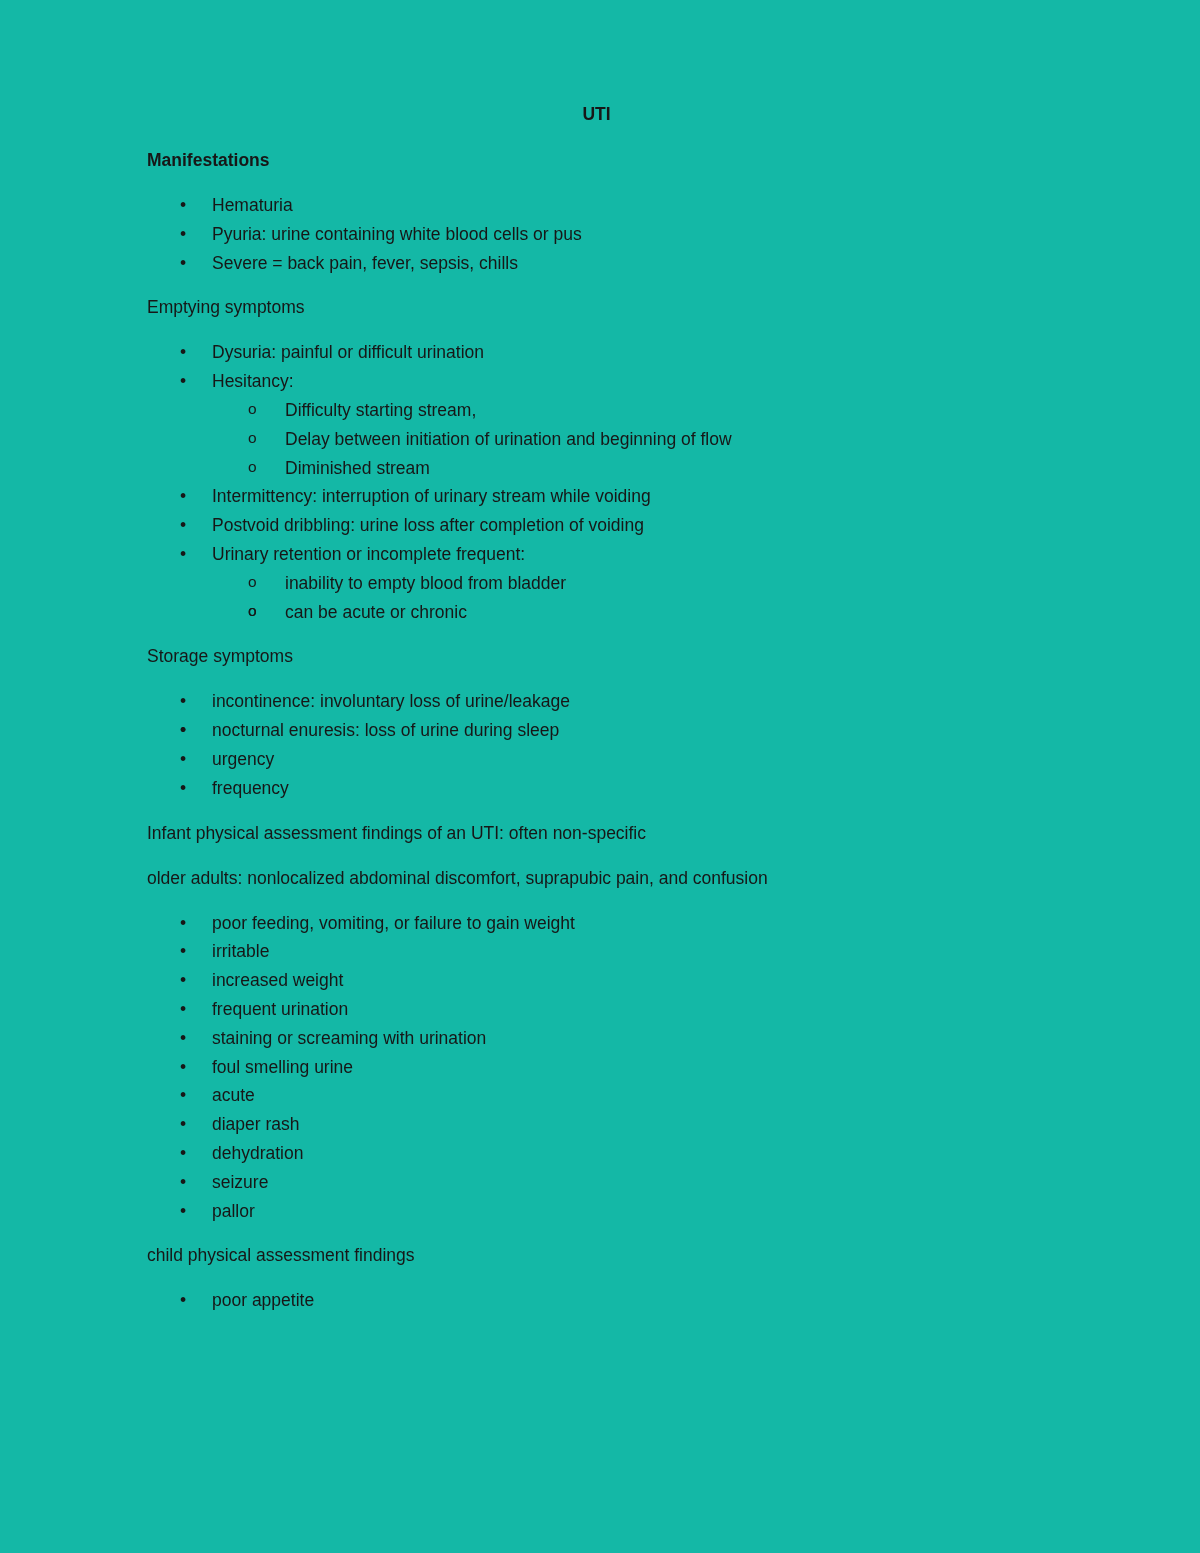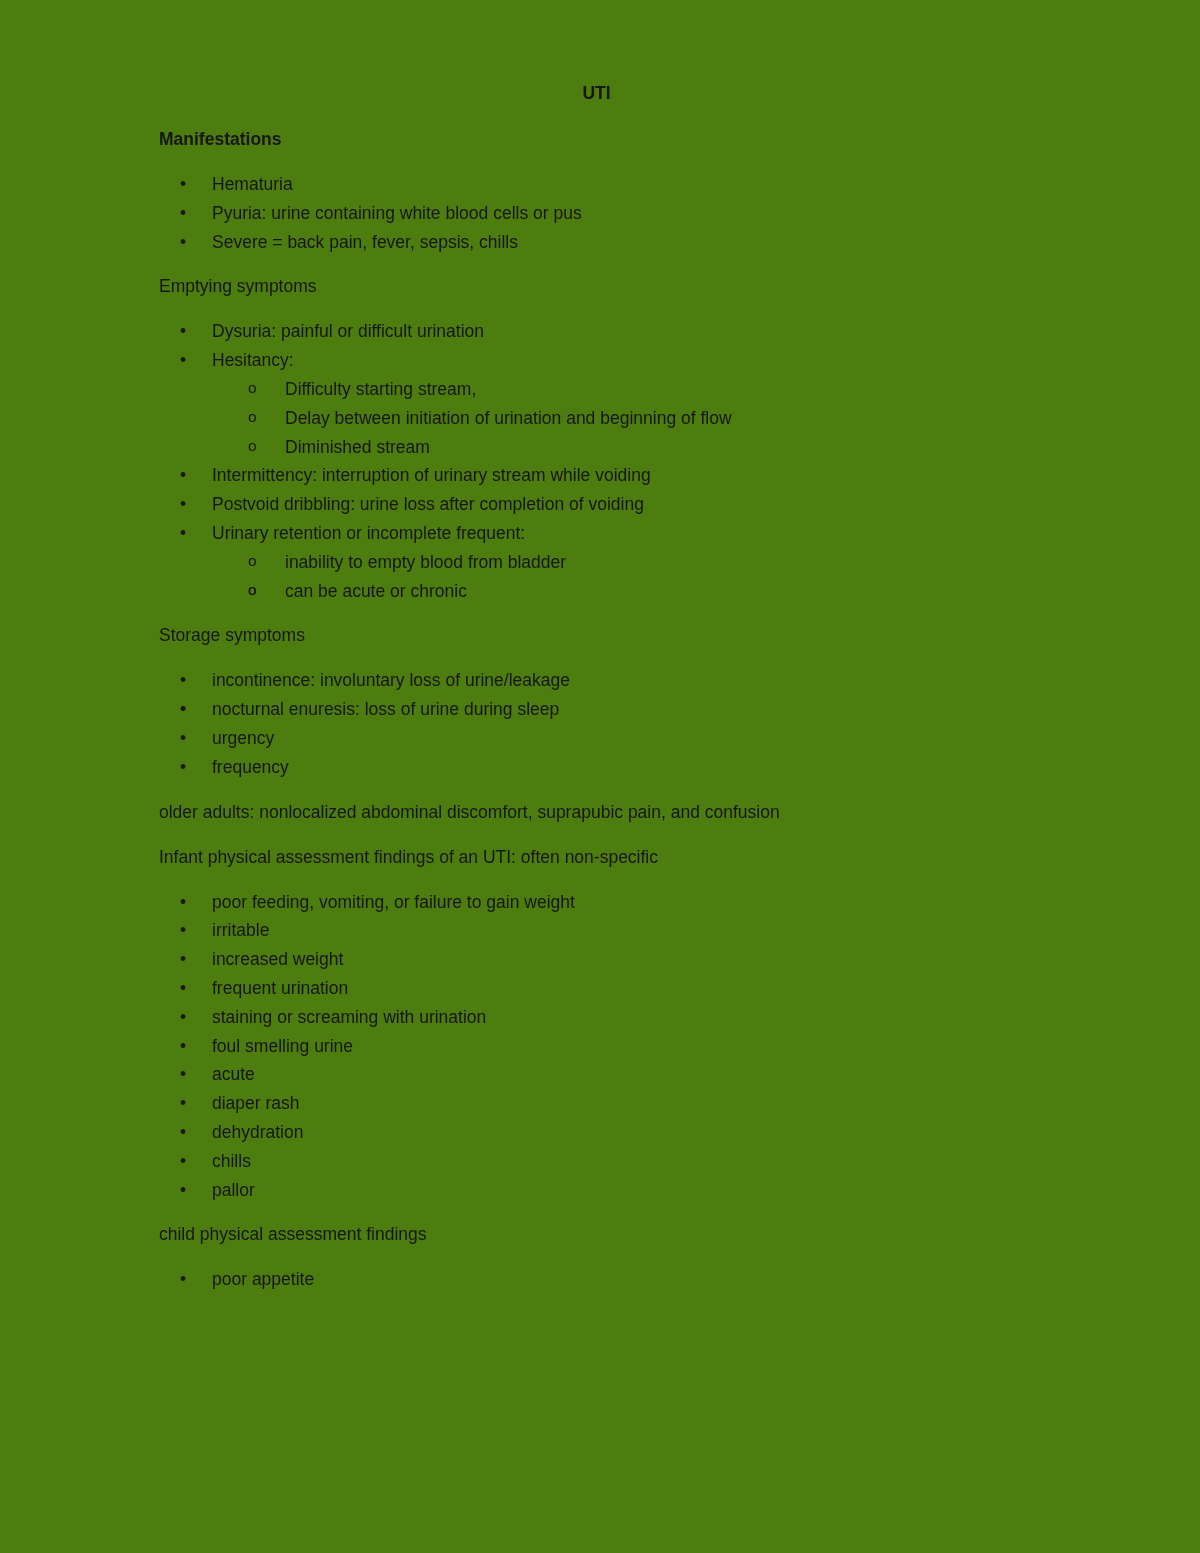--- a/index.html
+++ b/index.html
@@ -12,34 +12,34 @@
     background: #ffffff;
     color: #171717;
     font-family: "Liberation Sans", sans-serif;
     font-size: 17.5px;
     -webkit-font-smoothing: antialiased;
   }
   .doc {
     box-sizing: border-box;
     width: 1200px;
     min-height: 1553px;
-    padding: 79px 150px 60px 143px;
-    background: #4d7c0f;
+    padding: 100px 150px 60px 143px;
+    background: #14b8a6;
   }
   .title {
     text-align: center;
     font-weight: bold;
     margin: 0 0 17px 0;
     line-height: 29px;
   }
   .heading {
     font-weight: bold;
   }
   .heading, .para {
-    margin: 16px 16px;
+    margin: 16px 4px;
     line-height: 29px;
   }
   .list {
     margin: 16px 0;
   }
   .li1 {
     position: relative;
     padding-left: 69px;
     line-height: 28.8px;
   }
@@ -87,33 +87,33 @@
         <div class="li2"><span class="marker m2">o</span><span class="li-text">can be acute or chronic</span></div>
       </div>
       <p class="para">Storage symptoms</p>
       <div class="list">
         <div class="li1"><span class="marker m1">•</span><span class="li-text">incontinence: involuntary loss of urine/leakage</span></div>
         <div class="li1"><span class="marker m1">•</span></div>
         <div class="li1"><span class="marker m1">•</span><span class="li-text">nocturnal enuresis: loss of urine during sleep</span></div>
         <div class="li1"><span class="marker m1">•</span><span class="li-text">urgency</span></div>
         <div class="li1"><span class="marker m1">•</span><span class="li-text">frequency</span></div>
       </div>
+      <p class="para">Infant physical assessment findings of an UTI: often non-specific</p>
       <p class="para">older adults: nonlocalized abdominal discomfort, suprapubic pain, and confusion</p>
-      <p class="para">Infant physical assessment findings of an UTI: often non-specific</p>
       <div class="list">
         <div class="li1"><span class="marker m1">•</span><span class="li-text">poor feeding, vomiting, or failure to gain weight</span></div>
         <div class="li1"><span class="marker m1">•</span><span class="li-text">irritable</span></div>
         <div class="li1"><span class="marker m1">•</span><span class="li-text">increased weight</span></div>
         <div class="li1"><span class="marker m1">•</span><span class="li-text">frequent urination</span></div>
         <div class="li1"><span class="marker m1">•</span><span class="li-text">staining or screaming with urination</span></div>
         <div class="li1"><span class="marker m1">•</span><span class="li-text">foul smelling urine</span></div>
         <div class="li1"><span class="marker m1">•</span><span class="li-text">acute</span></div>
         <div class="li1"><span class="marker m1">•</span><span class="li-text">diaper rash</span></div>
         <div class="li1"><span class="marker m1">•</span><span class="li-text">dehydration</span></div>
-        <div class="li1"><span class="marker m1">•</span><span class="li-text">chills</span></div>
+        <div class="li1"><span class="marker m1">•</span><span class="li-text">seizure</span></div>
         <div class="li1"><span class="marker m1">•</span><span class="li-text">pallor</span></div>
       </div>
       <p class="para">child physical assessment findings</p>
       <div class="list">
         <div class="li1"><span class="marker m1">•</span><span class="li-text">poor appetite</span></div>
       </div>
     </div>
 </div>
 
 </body></html>

